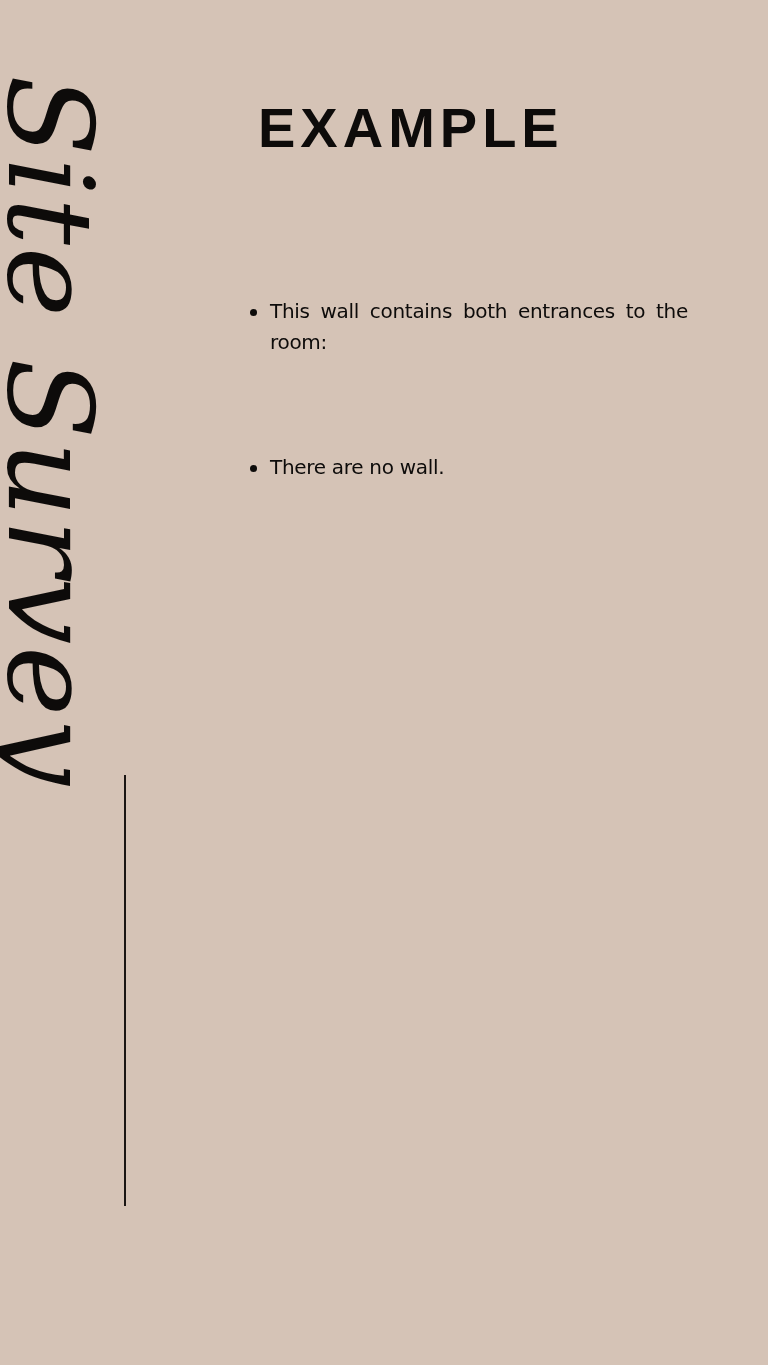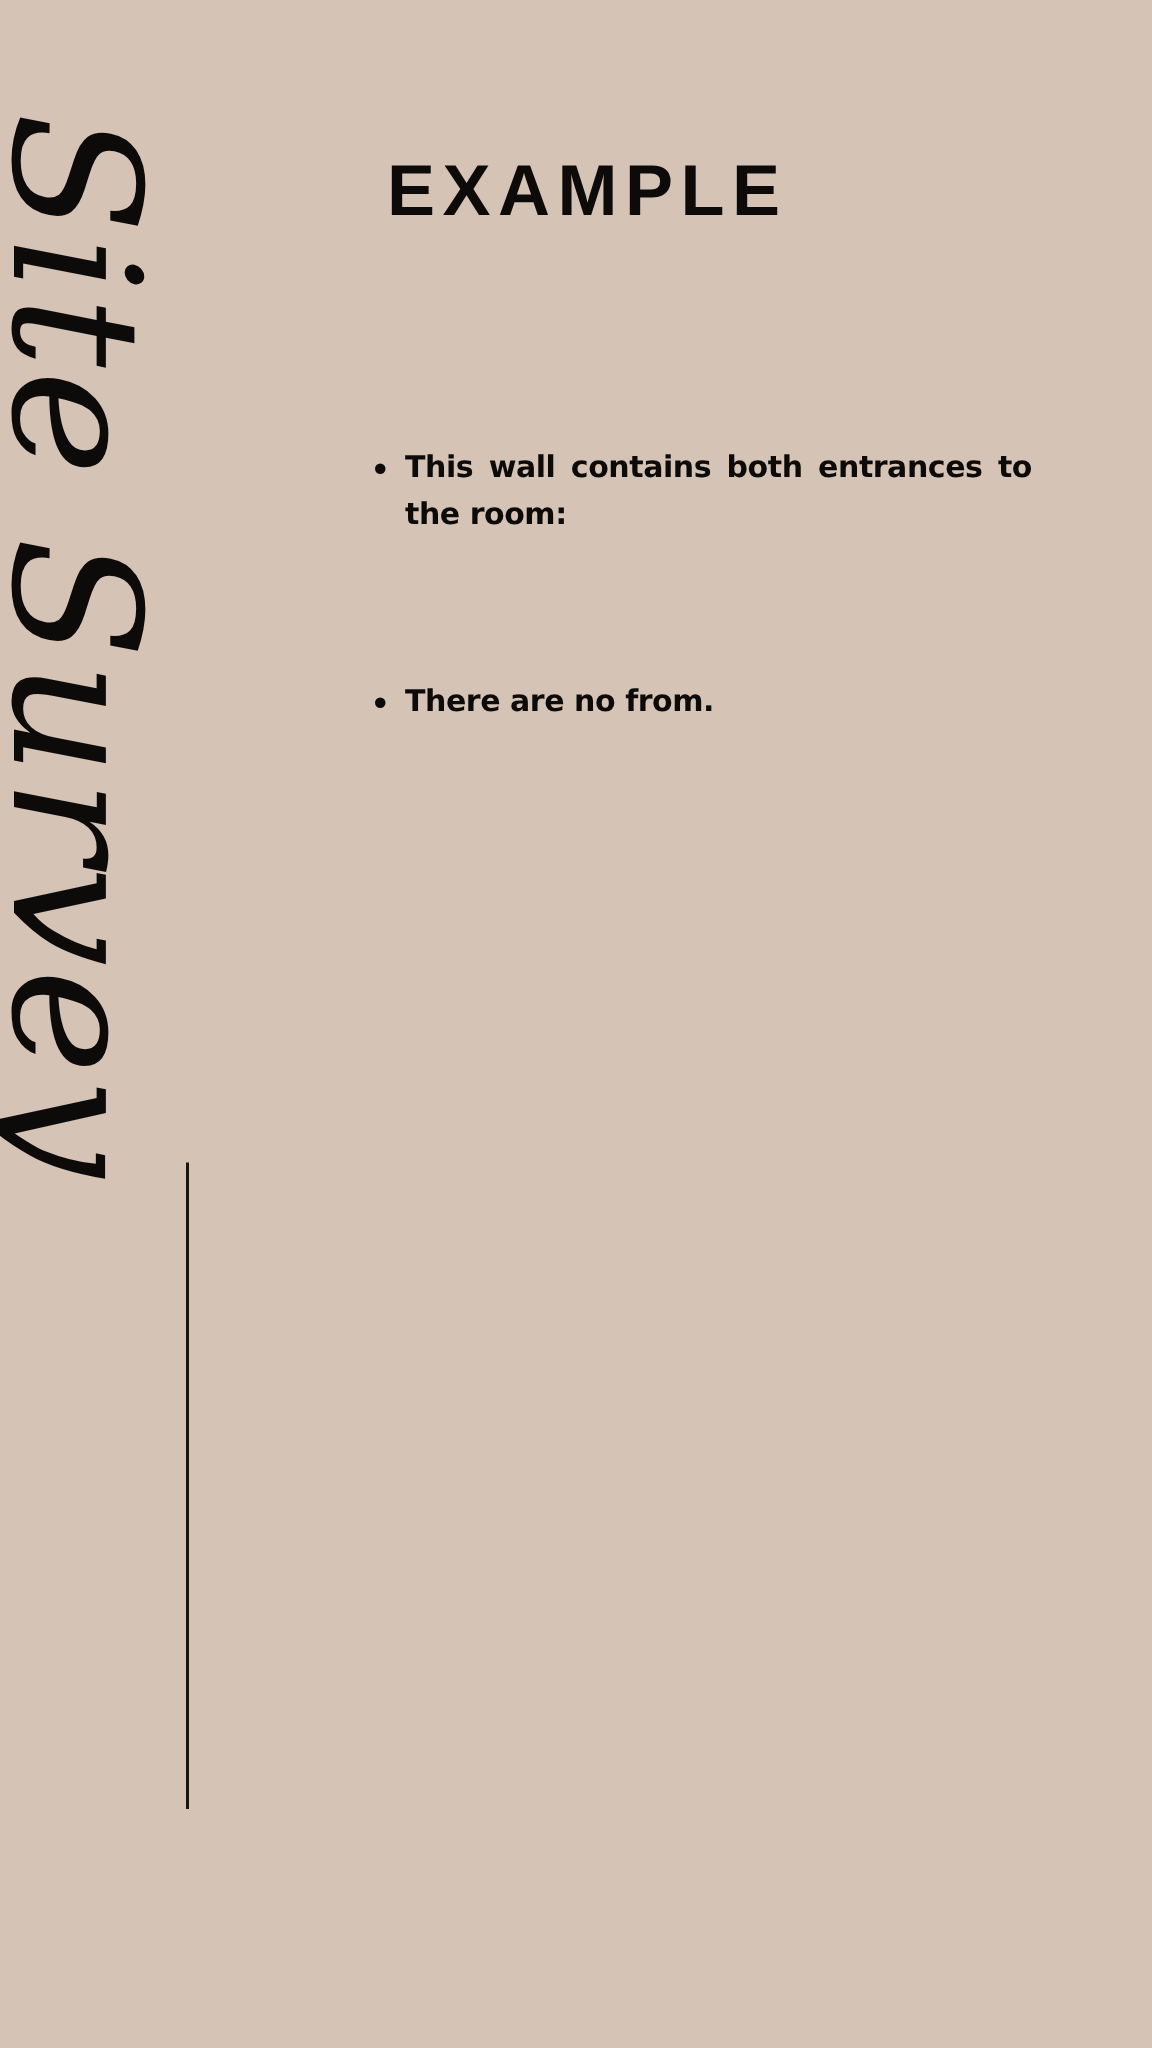--- a/index.html
+++ b/index.html
@@ -37,42 +37,41 @@
     width: 2px;
     height: 431px;
     background: #1a1513;
   }
   .heading {
     position: absolute;
     left: 258px;
     top: 86px;
     font-family: "Liberation Sans", sans-serif;
     font-weight: bold;
-    font-size: 48px;
+    font-size: 56px;
     line-height: 84px;
     letter-spacing: 5px;
     margin: 0;
   }
   .notes {
     position: absolute;
     left: 248px;
     top: 296px;
     width: 440px;
     font-family: "DejaVu Sans", sans-serif;
     font-size: 20px;
     line-height: 31.3px;
     letter-spacing: -0.3px;
   }
   ul { margin: 0; padding: 0; list-style: none; }
   .item {
     position: relative;
     padding-left: 22px;
     text-align: justify;
     text-align-last: left;
-    font-weight: bold;
   }
   .item > .bullet {
     position: absolute;
     left: 2px;
     top: 13px;
     width: 7px;
     height: 7px;
     border-radius: 50%;
     background: #0d0b0a;
   }
@@ -110,16 +109,16 @@
       <span class="bullet"></span>
       <span>This wall contains both entrances to the room:</span>
       <ul class="sublist">
       </ul>
     </li>
     <li class="gap"></li>
     <li class="gap"></li>
     <li class="gap"></li>
     <li class="item">
       <span class="bullet"></span>
-      <span>There are no from.</span>
+      <span>There are no wall.</span>
     </li>
   </ul>
 </div>
 
 </body></html>

